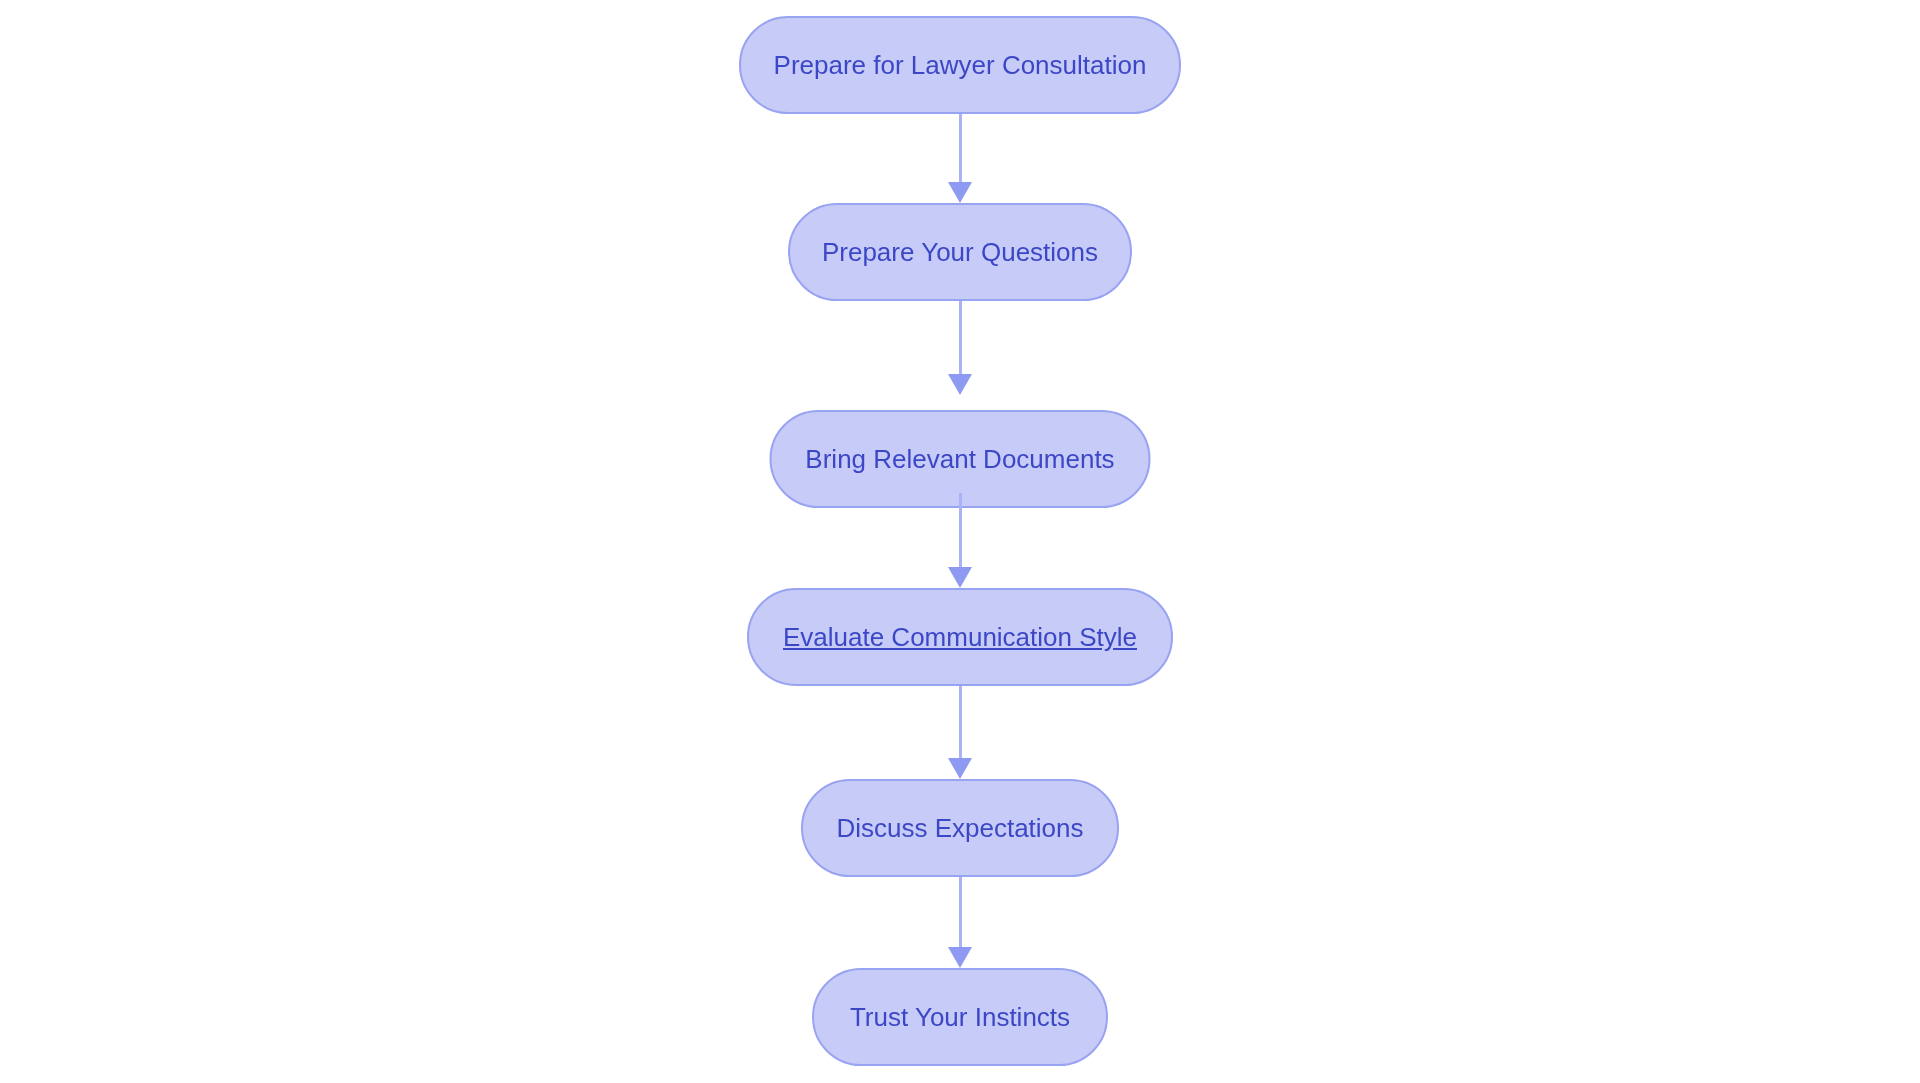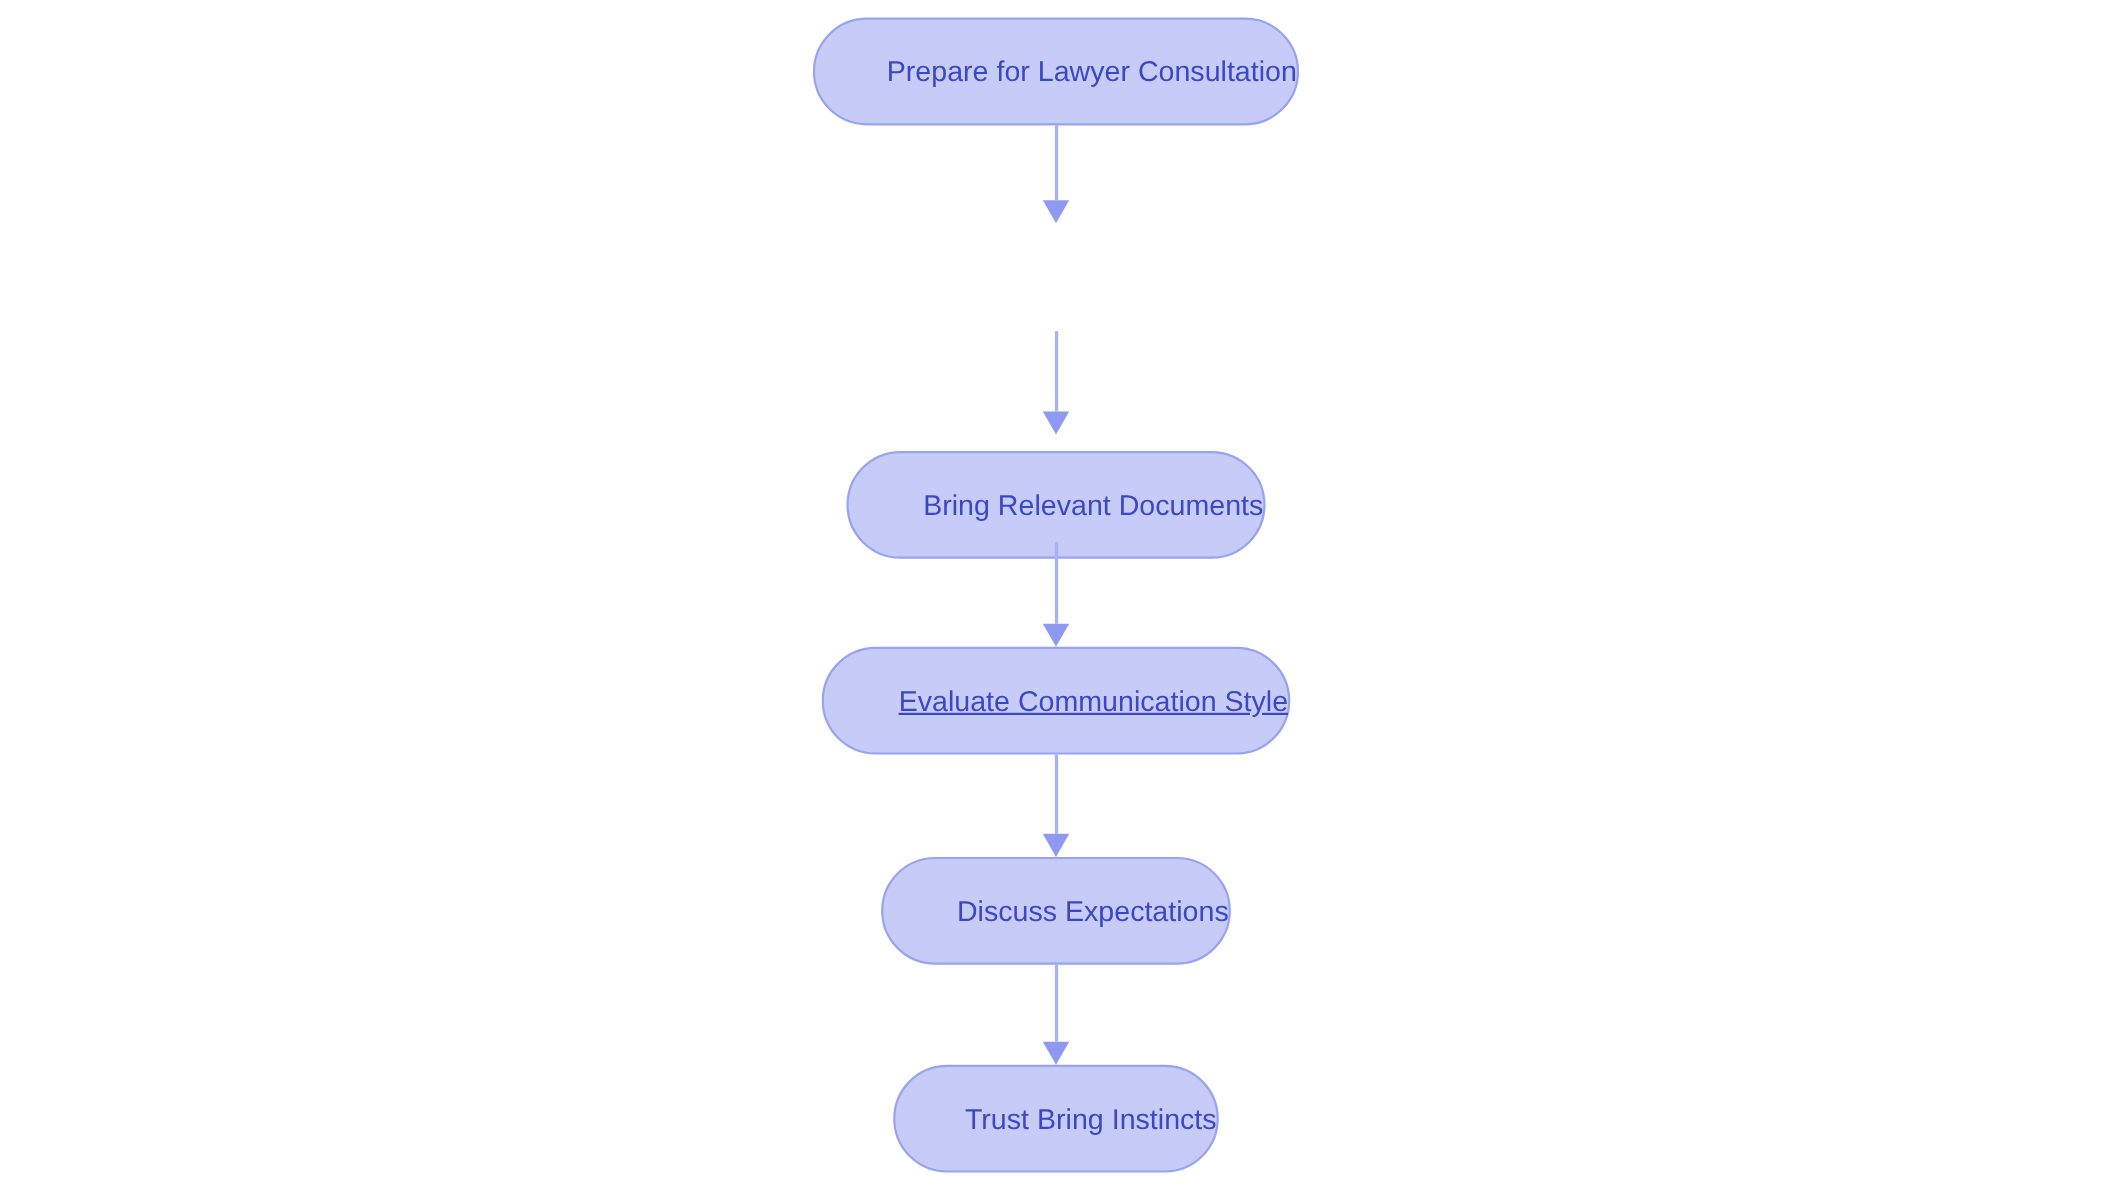--- a/index.html
+++ b/index.html
@@ -16,21 +16,21 @@
     overflow: hidden;
   }
   .flow-node {
     position: absolute;
     left: 50%;
     transform: translateX(-50%);
     height: 98px;
     box-sizing: border-box;
     display: flex;
     align-items: center;
-    justify-content: flex-end;
+    justify-content: center;
     background: var(--node-fill, #c7cbf7);
     border: 2px solid var(--node-border, #98a3f1);
     border-radius: 49px;
     color: var(--node-text, #3c47c6);
     font-size: 26px;
     font-weight: 400;
     white-space: nowrap;
     text-align: center;
   }
   .node-1 { top: 16px;  width: 442px; }
@@ -74,20 +74,23 @@
 
   <div class="flow-node node-1">
     <span>Prepare for Lawyer Consultation</span>
   </div>
 
   <div class="flow-arrow arrow-1">
     <div class="arrow-shaft"></div>
     <div class="arrow-head"></div>
   </div>
 
+  <div class="flow-node node-2">
+    <span>Prepare Your Questions</span>
+  </div>
 
   <div class="flow-arrow arrow-2">
     <div class="arrow-shaft"></div>
     <div class="arrow-head"></div>
   </div>
 
   <div class="flow-node node-3">
     <span>Bring Relevant Documents</span>
   </div>
 
@@ -108,16 +111,16 @@
   <div class="flow-node node-5">
     <span>Discuss Expectations</span>
   </div>
 
   <div class="flow-arrow arrow-5">
     <div class="arrow-shaft"></div>
     <div class="arrow-head"></div>
   </div>
 
   <div class="flow-node node-6">
-    <span>Trust Bring Instincts</span>
+    <span>Trust Your Instincts</span>
   </div>
 
 </div>
 
 </body></html>

